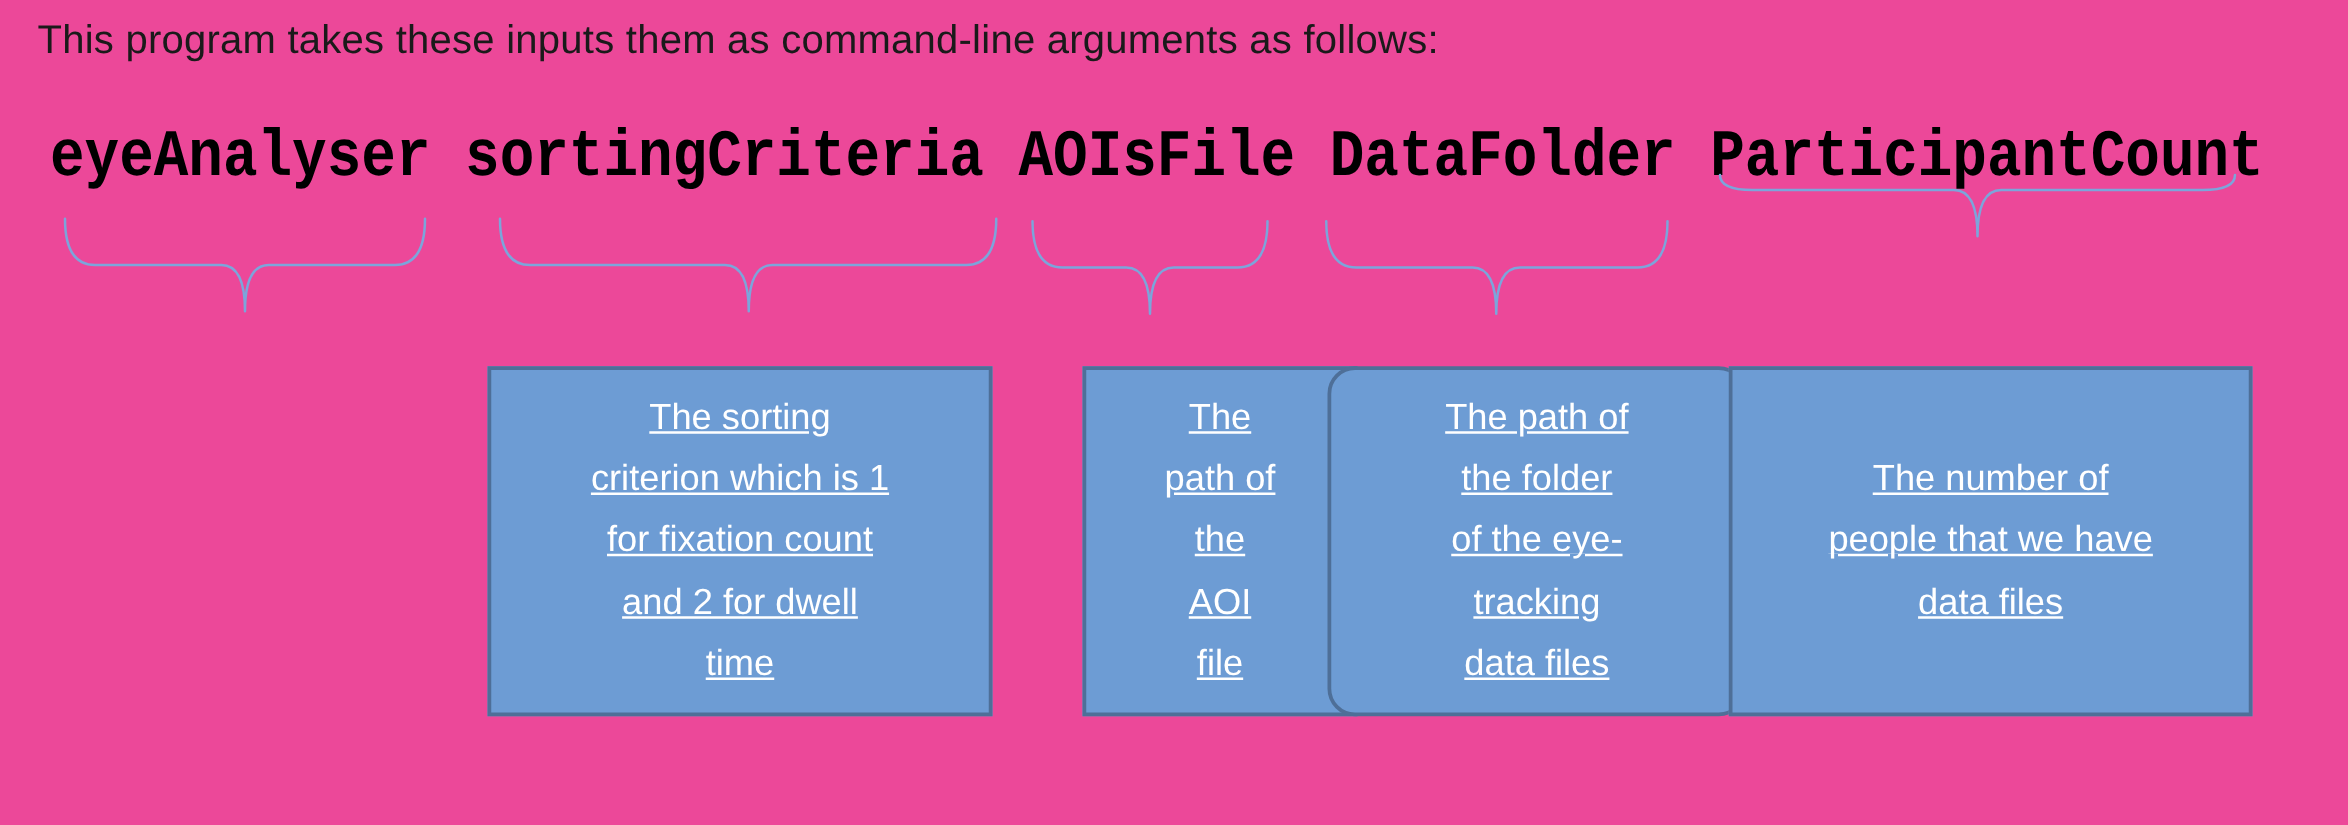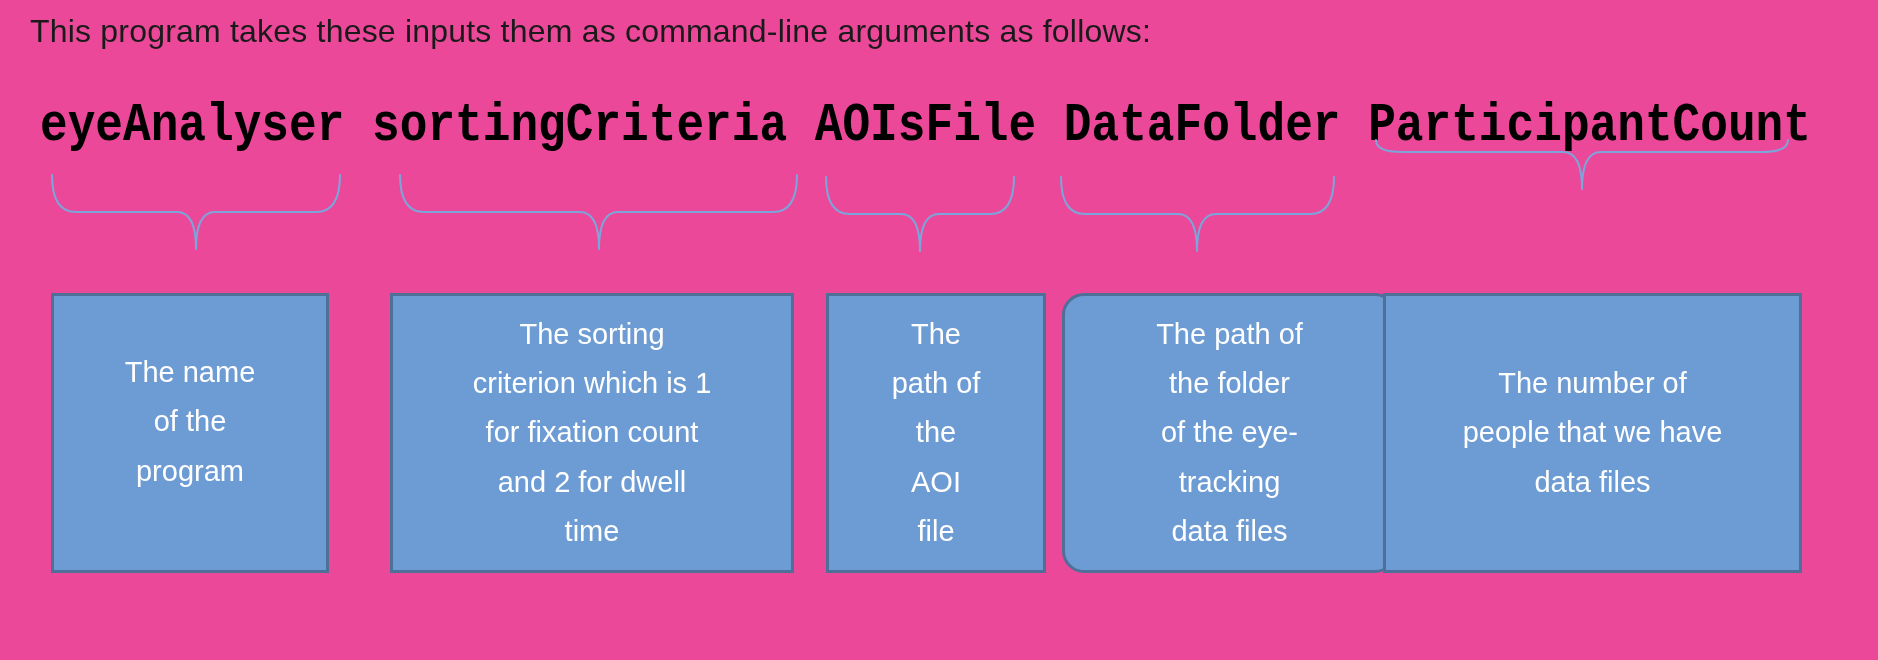--- a/index.html
+++ b/index.html
@@ -59,29 +59,30 @@
     height: 280px;
     box-sizing: border-box;
     background: var(--box-fill, #6d9cd4);
     border: 3px solid var(--box-border, #4e6f98);
     display: flex;
     align-items: center;
     justify-content: center;
   }
   .box1 { left: 51px;   width: 278px; padding-bottom: 22px; }
   .box2 { left: 390px;  width: 404px; }
-  .box3 { left: 826px;  width: 220px; align-items: center; }
+  .box3 { left: 866px;  width: 220px; align-items: center; }
   .box4 { left: 1062px; width: 335px; border-radius: 22px; }
   .box5 { left: 1383px; width: 419px; }
   .box-text {
     font-size: 29px;
     line-height: 1.7;
     color: var(--box-text, #ffffff);
     text-align: center;
     white-space: pre-line;
+    text-decoration: underline;
   }
 </style>
 </head>
 <body>
 
 <div class="canvas">
 
   <div class="intro">This program takes these inputs them as command-line arguments as follows:</div>
 
   <div class="command">eyeAnalyser sortingCriteria AOIsFile DataFolder ParticipantCount</div>
@@ -99,25 +100,20 @@
   </svg>
 
   <svg class="brace b4" width="275" height="78" viewBox="0 0 275 78">
     <path d="M1,1 Q1,38 25,38 L118,38 Q137,38 137,75 Q137,38 156,38 L250,38 Q274,38 274,1"></path>
   </svg>
 
   <svg class="brace b5" width="414" height="52" viewBox="0 0 414 52">
     <path d="M1,1 Q1,13 27,13 L188,13 Q207,13 207,50 Q207,13 226,13 L387,13 Q413,13 413,1"></path>
   </svg>
 
-  <div class="box box1">
-    <div class="box-text">The name
-of the
-program</div>
-  </div>
 
   <div class="box box2">
     <div class="box-text">The sorting
 criterion which is 1
 for fixation count
 and 2 for dwell
 time</div>
   </div>
 
   <div class="box box3">

